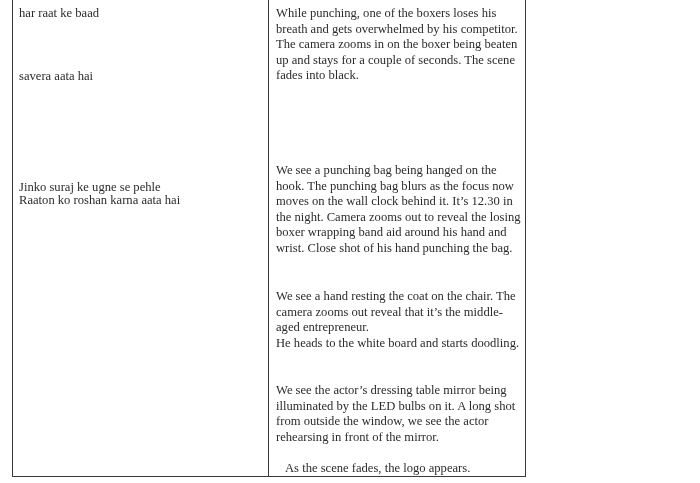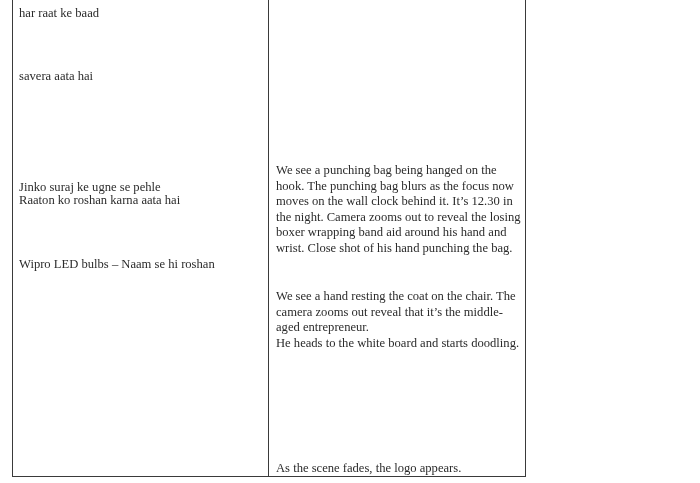--- a/index.html
+++ b/index.html
@@ -53,25 +53,30 @@
 </head>
 <body>
 
 <div class="doc-table">
   <div class="col-divider"></div>
 
   <div class="lyric" style="top:8px;">har raat ke baad</div>
   <div class="lyric" style="top:71px;">savera aata hai</div>
   <div class="lyric" style="top:165px;margin-top:17px;">Jinko suraj ke ugne se pehle</div>
   <div class="lyric" style="top:195px;">Raaton ko roshan karna aata hai</div>
-  <div class="lyric" style="top:259px;">Wipro LED bulbs – Naam se hi roshan</div>
 
+  <div class="scene" style="top:8px;">
+    <p>While punching, one of the boxers loses his breath and gets overwhelmed by his competitor. The camera zooms in on the boxer being beaten up and stays for a couple of seconds. The scene fades into black.</p>
+  </div>
   <div class="scene" style="top:165px;">
     <p>We see a punching bag being hanged on the hook. The punching bag blurs as the focus now moves on the wall clock behind it. It’s 12.30 in the night. Camera zooms out to reveal the losing boxer wrapping band aid around his hand and wrist. Close shot of his hand punching the bag.</p>
   </div>
   <div class="scene" style="top:291px;">
     <p>We see a hand resting the coat on the chair. The camera zooms out reveal that it’s the middle-aged entrepreneur.</p>
     <p>He heads to the white board and starts doodling.</p>
   </div>
-  <div class="scene" style="top:463px;">
+  <div class="scene" style="top:385px;">
+    <p>We see the actor’s dressing table mirror being illuminated by the LED bulbs on it. A long shot from outside the window, we see the actor rehearsing in front of the mirror.</p>
+  </div>
+  <div class="scene" style="top:463px;margin-left:9px;">
     <p>As the scene fades, the logo appears.</p>
   </div>
 </div>
 
 </body></html>

